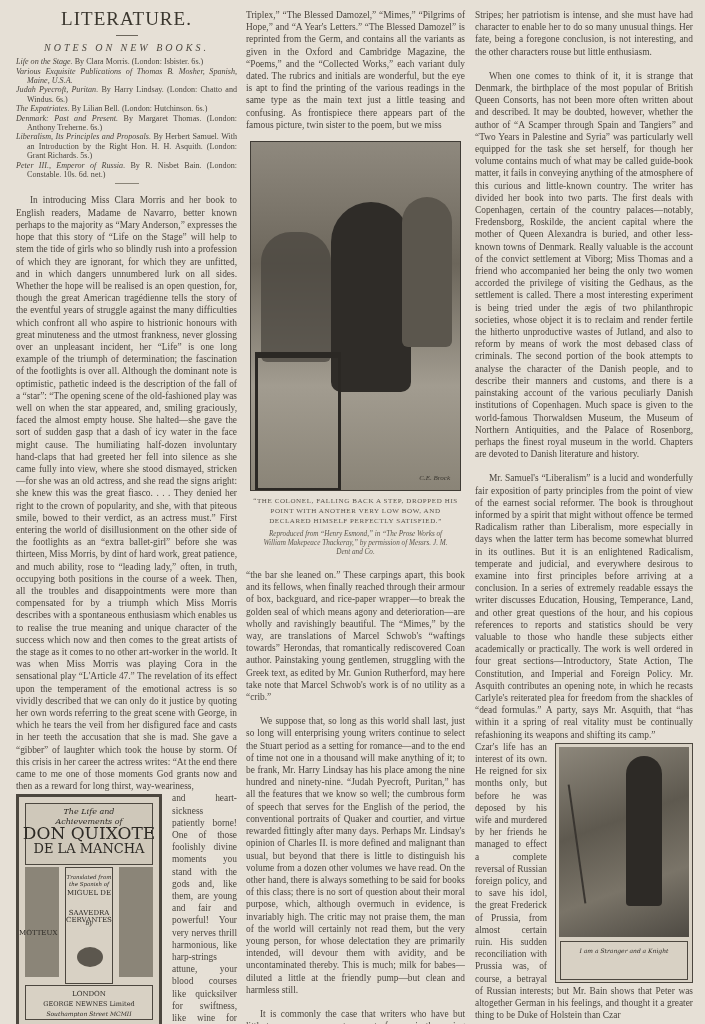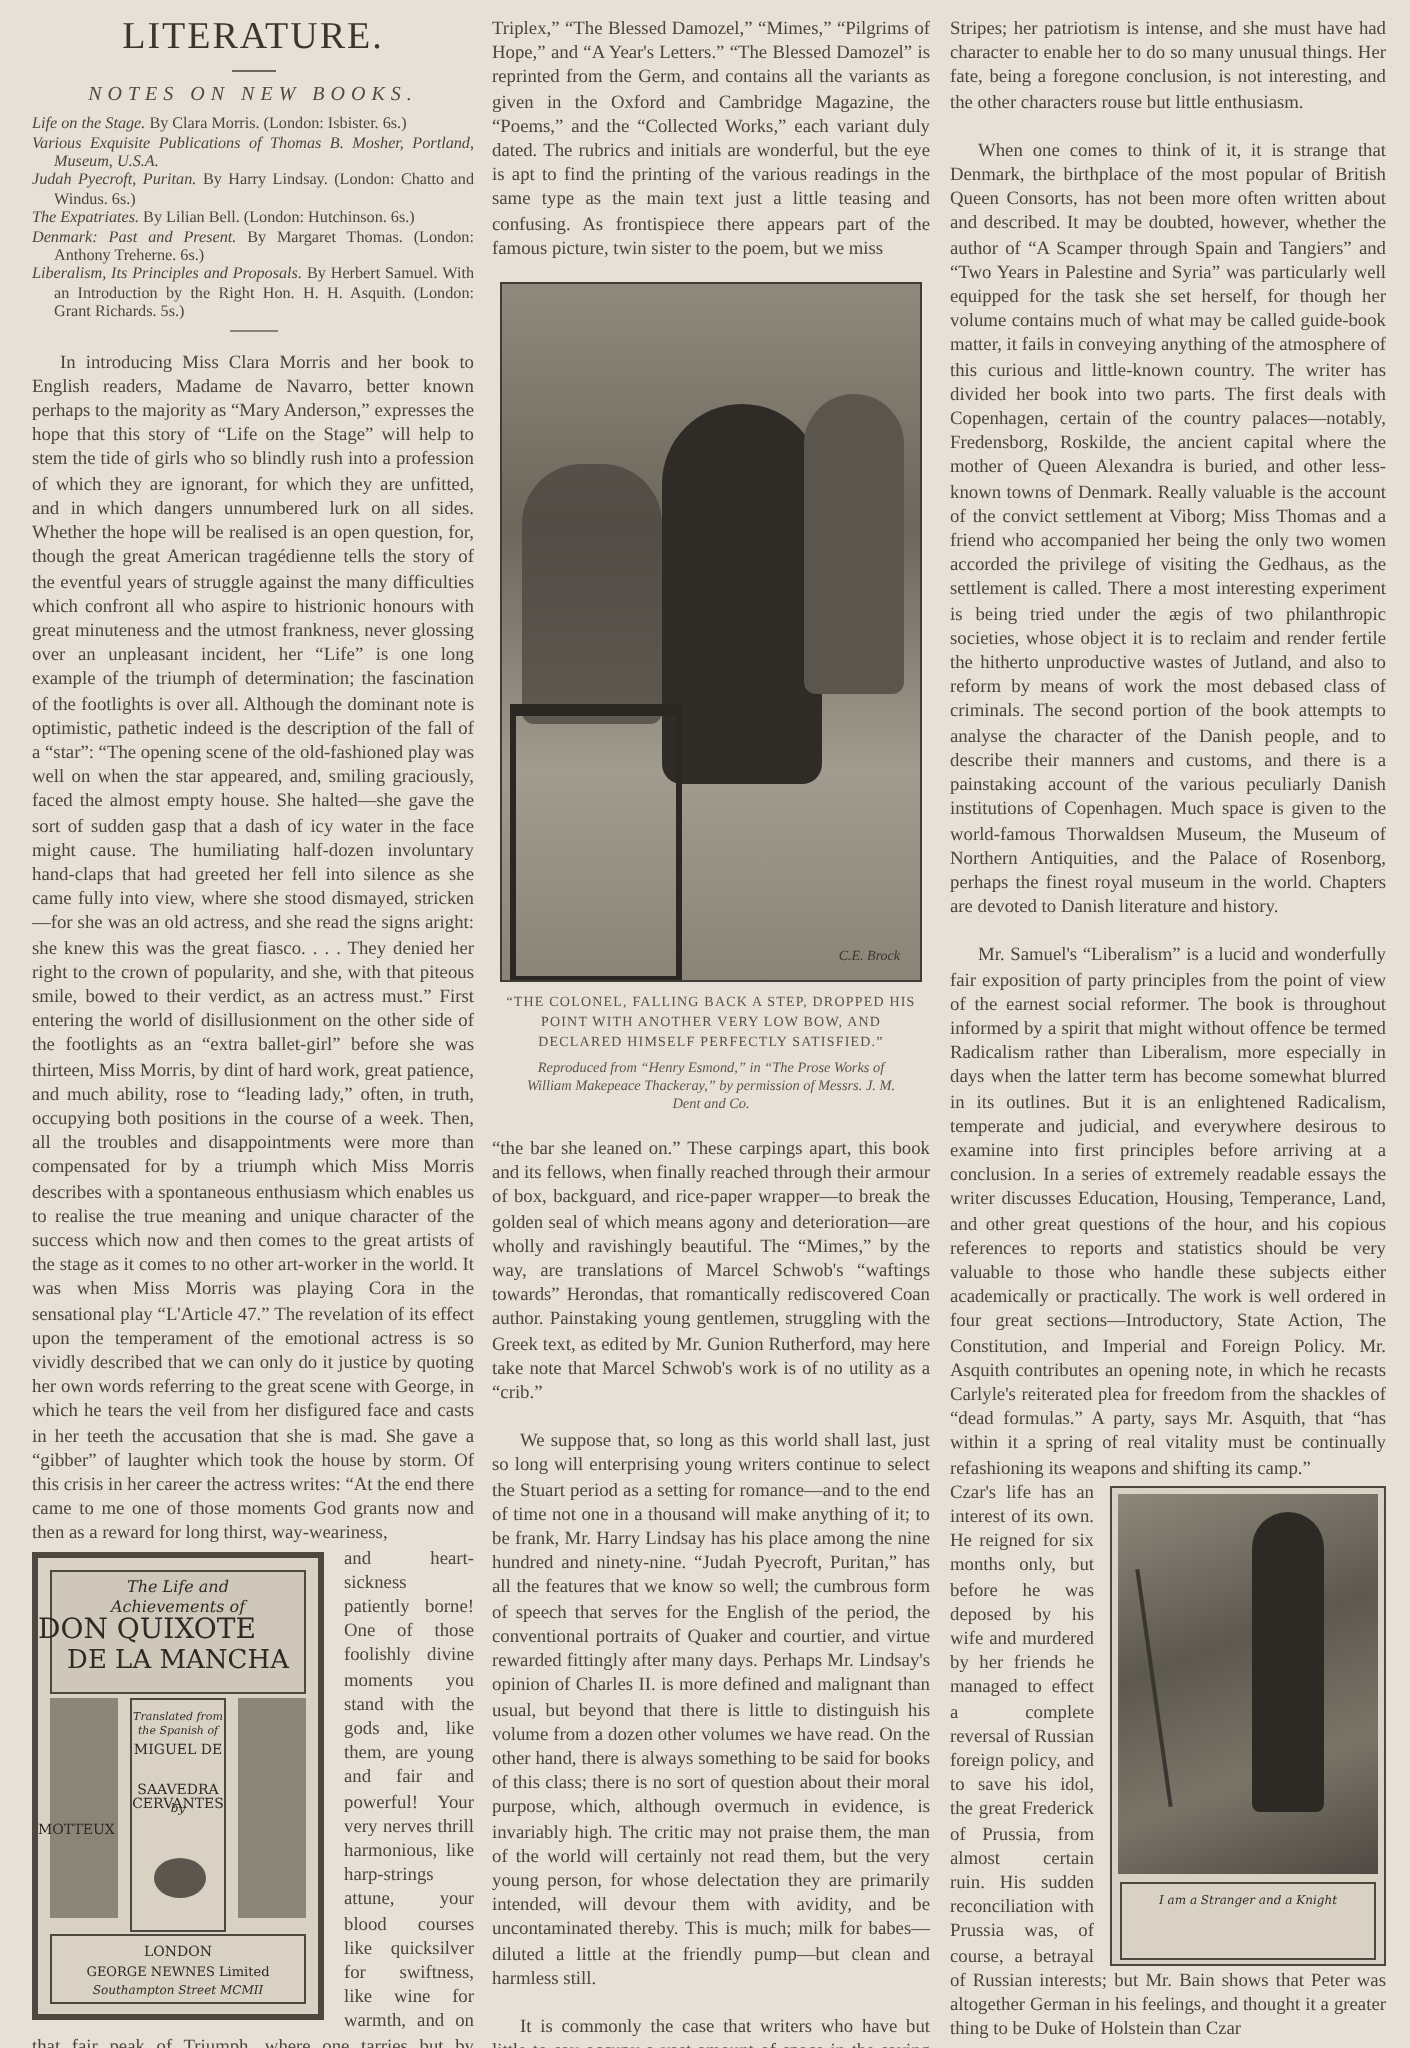--- a/index.html
+++ b/index.html
@@ -34,36 +34,37 @@
 </style>
 </head>
 <body>
 
 <div class="col" id="col1">
   <div class="masthead">LITERATURE.</div>
   <div class="mast-rule"></div>
   <div class="subhead">NOTES ON NEW BOOKS.</div>
   <div class="booklist">
     <div><i>Life on the Stage.</i> <span>By Clara Morris. (London: Isbister. 6s.)</span></div>
-    <div><i>Various Exquisite Publications of Thomas B. Mosher, Portland, Museum, U.S.A.</i> <span></span></div>
+    <div><i>Various Exquisite Publications of Thomas B. Mosher, Spanish, Maine, U.S.A.</i> <span></span></div>
     <div><i>Judah Pyecroft, Puritan.</i> <span>By Harry Lindsay. (London: Chatto and Windus. 6s.)</span></div>
     <div><i>The Expatriates.</i> <span>By Lilian Bell. (London: Hutchinson. 6s.)</span></div>
     <div><i>Denmark: Past and Present.</i> <span>By Margaret Thomas. (London: Anthony Treherne. 6s.)</span></div>
     <div><i>Liberalism, Its Principles and Proposals.</i> <span>By Herbert Samuel. With an Introduction by the Right Hon. H. H. Asquith. (London: Grant Richards. 5s.)</span></div>
+    <div><i>Peter III., Emperor of Russia.</i> <span>By R. Nisbet Bain. (London: Constable. 10s. 6d. net.)</span></div>
   </div>
   <div class="list-rule"></div>
 
   <p>In introducing Miss Clara Morris and her book to English readers, Madame de Navarro, better known perhaps to the majority as “Mary Anderson,” expresses the hope that this story of “Life on the Stage” will help to stem the tide of girls who so blindly rush into a profession of which they are ignorant, for which they are unfitted, and in which dangers unnumbered lurk on all sides. Whether the hope will be realised is an open question, for, though the great American tragédienne tells the story of the eventful years of struggle against the many difficulties which confront all who aspire to histrionic honours with great minuteness and the utmost frankness, never glossing over an unpleasant incident, her “Life” is one long example of the triumph of determination; the fascination of the footlights is over all. Although the dominant note is optimistic, pathetic indeed is the description of the fall of a “star”: “The opening scene of the old-fashioned play was well on when the star appeared, and, smiling graciously, faced the almost empty house. She halted—she gave the sort of sudden gasp that a dash of icy water in the face might cause. The humiliating half-dozen involuntary hand-claps that had greeted her fell into silence as she came fully into view, where she stood dismayed, stricken—for she was an old actress, and she read the signs aright: she knew this was the great fiasco. . . . They denied her right to the crown of popularity, and she, with that piteous smile, bowed to their verdict, as an actress must.” First entering the world of disillusionment on the other side of the footlights as an “extra ballet-girl” before she was thirteen, Miss Morris, by dint of hard work, great patience, and much ability, rose to “leading lady,” often, in truth, occupying both positions in the course of a week. Then, all the troubles and disappointments were more than compensated for by a triumph which Miss Morris describes with a spontaneous enthusiasm which enables us to realise the true meaning and unique character of the success which now and then comes to the great artists of the stage as it comes to no other art-worker in the world. It was when Miss Morris was playing Cora in the sensational play “L'Article 47.” The revelation of its effect upon the temperament of the emotional actress is so vividly described that we can only do it justice by quoting her own words referring to the great scene with George, in which he tears the veil from her disfigured face and casts in her teeth the accusation that she is mad. She gave a “gibber” of laughter which took the house by storm. Of this crisis in her career the actress writes: “At the end there came to me one of those moments God grants now and then as a reward for long thirst, way-weariness,</p>
   <div style="margin-top:0;">
     <div class="figure float-left">
       <div class="frame" style="height:228px; background:#d8d1c4; border:3px solid #4c473f;">
         <div style="position:absolute; left:6px; right:6px; top:6px; height:60px; border:1px solid #4c473f; background:#cfc8ba;"></div>
         <div class="illus-text" style="top:9px; left:0; right:0; text-align:center; font-size:8px; font-style:italic;">The Life and</div>
         <div class="illus-text" style="top:19px; left:0; right:0; text-align:center; font-size:8px; font-style:italic;">Achievements of</div>
-        <div class="illus-text" style="top:30px; left:0; right:0; font-size:14px;">DON QUIXOTE</div>
+        <div class="illus-text" style="top:30px; left:0; right:0; text-align:center; font-size:17px;">DON QUIXOTE</div>
         <div class="illus-text" style="top:46px; left:0; right:0; text-align:center; font-size:13px;">DE LA MANCHA</div>
         <div style="position:absolute; left:6px; top:70px; width:34px; height:110px; background:#8b8578;"></div>
         <div style="position:absolute; right:6px; top:70px; width:34px; height:110px; background:#8b8578;"></div>
         <div style="position:absolute; left:46px; right:46px; top:70px; height:115px; border:1px solid #4c473f;"></div>
         <div class="illus-text" style="top:74px; left:0; right:0; text-align:center; font-size:5.5px; font-style:italic;">Translated from</div>
         <div class="illus-text" style="top:81px; left:0; right:0; text-align:center; font-size:5.5px; font-style:italic;">the Spanish of</div>
         <div class="illus-text" style="top:90px; left:0; right:0; text-align:center; font-size:7px;">MIGUEL DE</div>
         <div class="illus-text" style="top:117px; left:0; right:0; text-align:center; font-size:7px;">CERVANTES</div>
         <div class="illus-text" style="top:110px; left:0; right:0; text-align:center; font-size:7px;">SAAVEDRA</div>
         <div class="illus-text" style="top:120px; left:0; right:0; text-align:center; font-size:6px; font-style:italic;">by</div>

